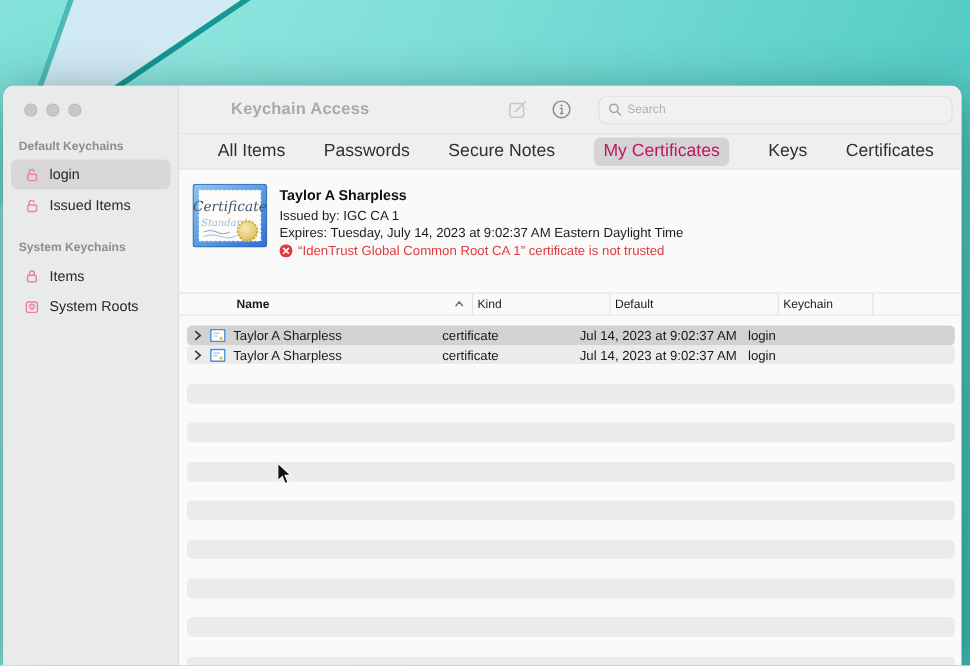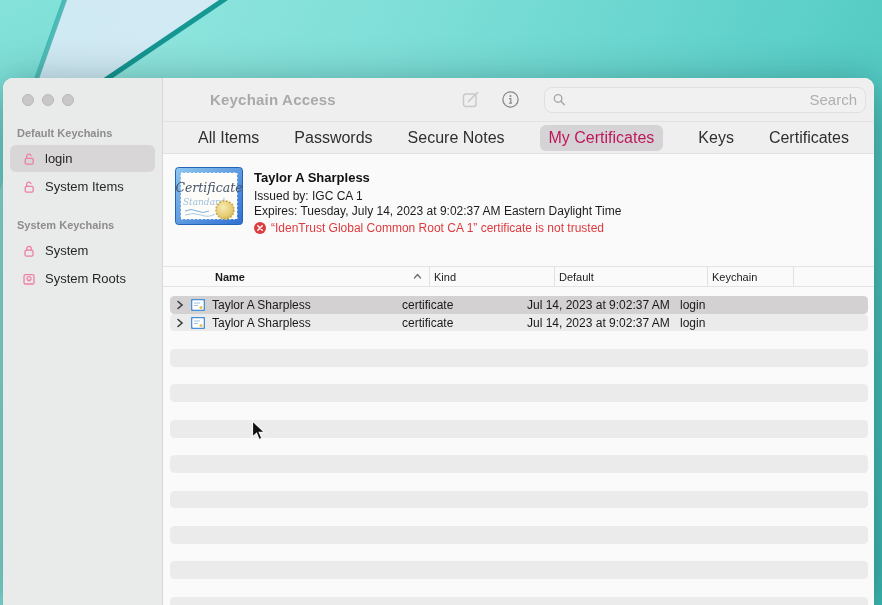--- a/index.html
+++ b/index.html
@@ -38,22 +38,22 @@
   .side-item svg { flex-shrink:0; }
   
   .main { flex:1; display:flex; flex-direction:column; background:#fbfafb; min-width:0; }
   .toolbar { height:44px; background:#f0eff0; border-bottom:1px solid #e3e2e3;
     display:flex; align-items:center; padding:0 8px 0 11px; flex-shrink:0; }
   .win-title { font-size:15px; font-weight:700; color:#a9a8aa; letter-spacing:.2px;margin-left:36px; }
   .tb-spacer { flex:1; }
   .tb-icon { display:flex; align-items:center; justify-content:center; }
   .search { width:322px; height:26px; margin-left:24px; border:1px solid #e0dfe0;
     border-radius:8px; background:#f2f1f2; display:flex; align-items:center; padding:0 8px; gap:5px; }
-  .search input { border:none; outline:none; background:transparent; font-size:15px;
-    color:#be185d; width:100%; font-family:"Liberation Sans",sans-serif;text-align:right; }
+  .search input { border:none; outline:none; background:transparent; font-size:11px;
+    color:#be185d; width:100%; font-family:"Liberation Sans",sans-serif; }
   .search input::placeholder { color:#b1afb1; }
   .tabbar { height:32px; background:#f0eff0; border-bottom:1px solid #e2e1e2;
     display:flex; align-items:center; gap:17px; padding-left:17px; flex-shrink:0; }
   .tab { font-size:16px; color:#2f2f31; cursor:default;margin-left:18px; }
   .tab.selected { background:#d5d3d5; color:#be185d; padding:4px 9px; border-radius:6px; }
   
   .summary { height:112px; display:flex; padding:13px 0 0 12px; flex-shrink:0; }
   .summary-text { margin-left:11px; padding-top:3px; }
   .cert-name { font-size:13px; font-weight:700; color:#101012; margin-bottom:4px; }
   .cert-line { font-size:12px; color:#1c1c1e; line-height:14.5px; }
@@ -107,31 +107,31 @@
         <path d="M4.6 6.2 V4.4 a2.2 2.2 0 0 1 4.3 -0.7" fill="none" stroke="#ee7fa4" stroke-width="1.3" stroke-linecap="round"></path>
       </svg>
       <span class="label">login</span>
     </div>
 
     <div class="side-item">
       <svg width="14" height="14" viewBox="0 0 14 14">
         <rect x="3.2" y="6.4" width="8" height="5.8" rx="1.4" fill="none" stroke="#ee7fa4" stroke-width="1.3"></rect>
         <path d="M4.6 6.2 V4.4 a2.2 2.2 0 0 1 4.3 -0.7" fill="none" stroke="#ee7fa4" stroke-width="1.3" stroke-linecap="round"></path>
       </svg>
-      <span class="label">System Items</span>
+      <span class="label">Issued Items</span>
     </div>
 
     <div class="side-label">System Keychains</div>
 
     <div class="side-item">
       <svg width="14" height="14" viewBox="0 0 14 14">
         <rect x="3" y="6.2" width="8" height="6" rx="1.4" fill="none" stroke="#ee7fa4" stroke-width="1.3"></rect>
         <path d="M4.8 6 V4.6 a2.2 2.2 0 0 1 4.4 0 V6" fill="none" stroke="#ee7fa4" stroke-width="1.3" stroke-linecap="round"></path>
       </svg>
-      <span class="label">System</span>
+      <span class="label">Items</span>
     </div>
 
     <div class="side-item">
       <svg width="14" height="14" viewBox="0 0 14 14">
         <rect x="2" y="2.6" width="10" height="9.4" rx="1.6" fill="none" stroke="#ee7fa4" stroke-width="1.3"></rect>
         <circle cx="7" cy="6.6" r="2" fill="none" stroke="#ee7fa4" stroke-width="1.2"></circle>
         <line x1="7" y1="7.6" x2="7" y2="9.6" stroke="#ee7fa4" stroke-width="1.2"></line>
       </svg>
       <span class="label">System Roots</span>
     </div>

